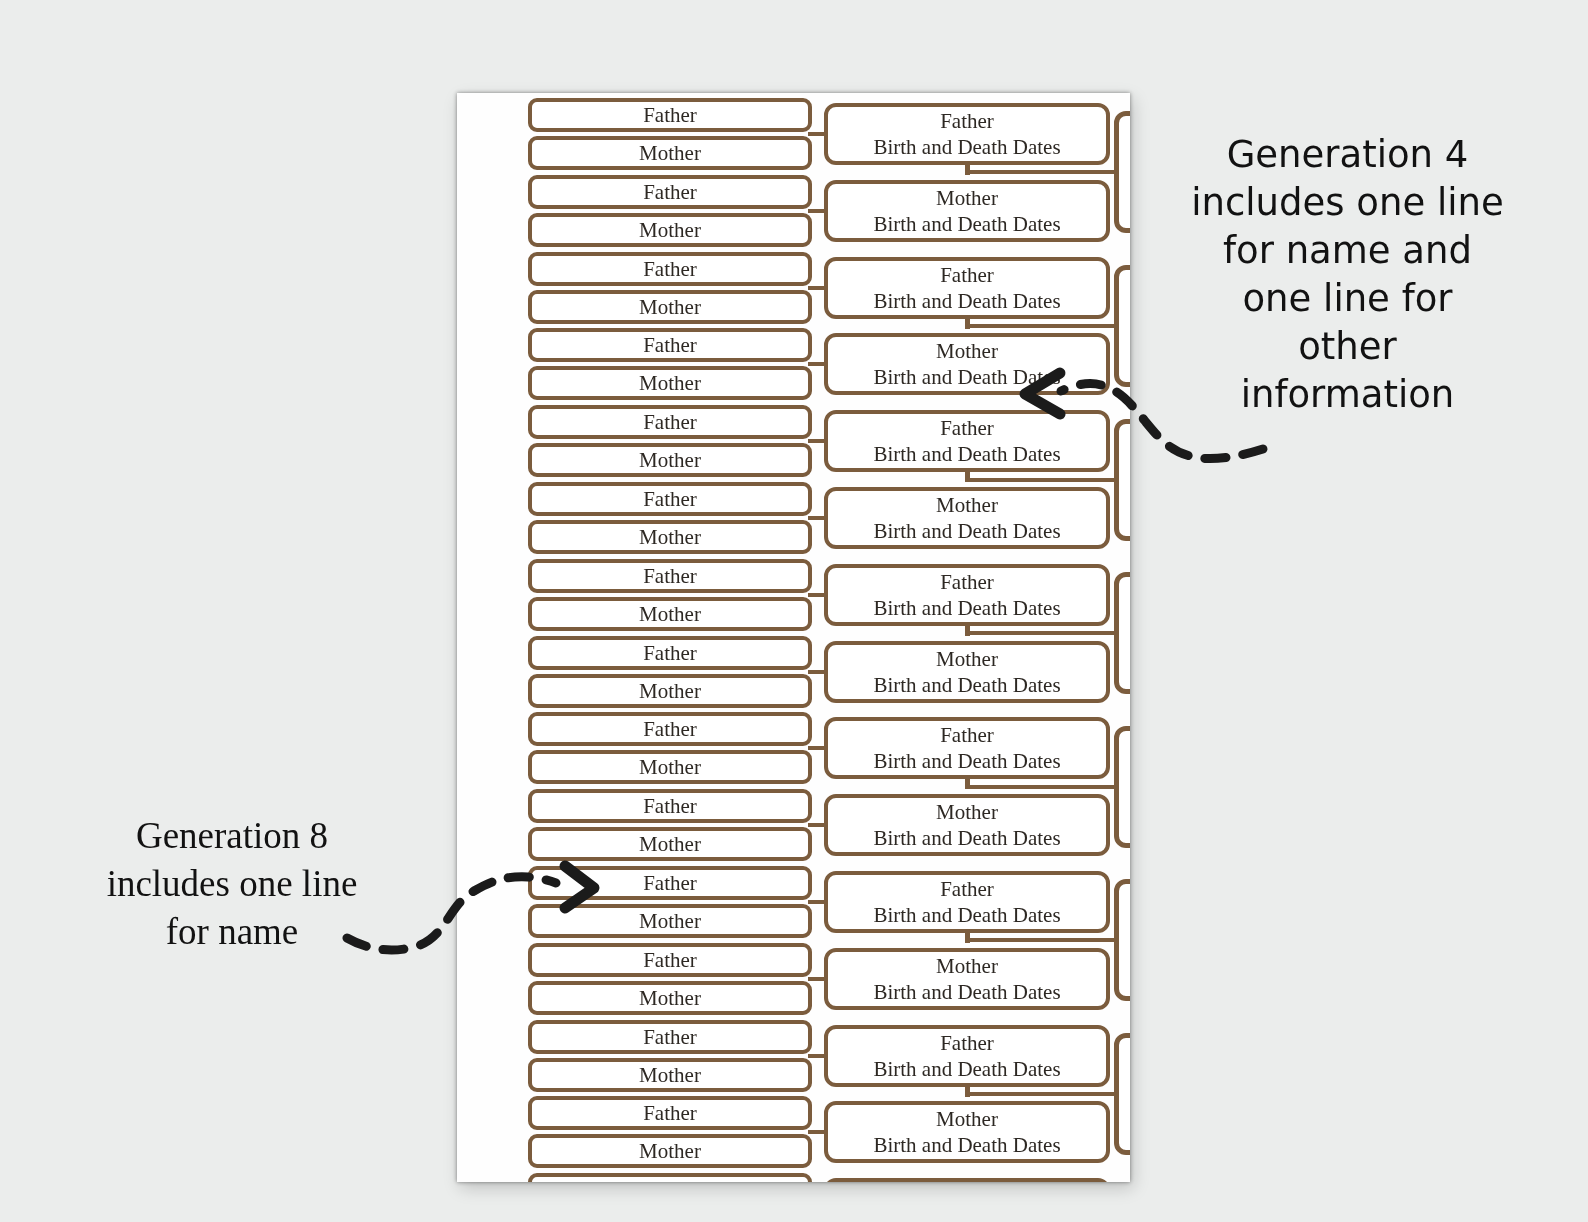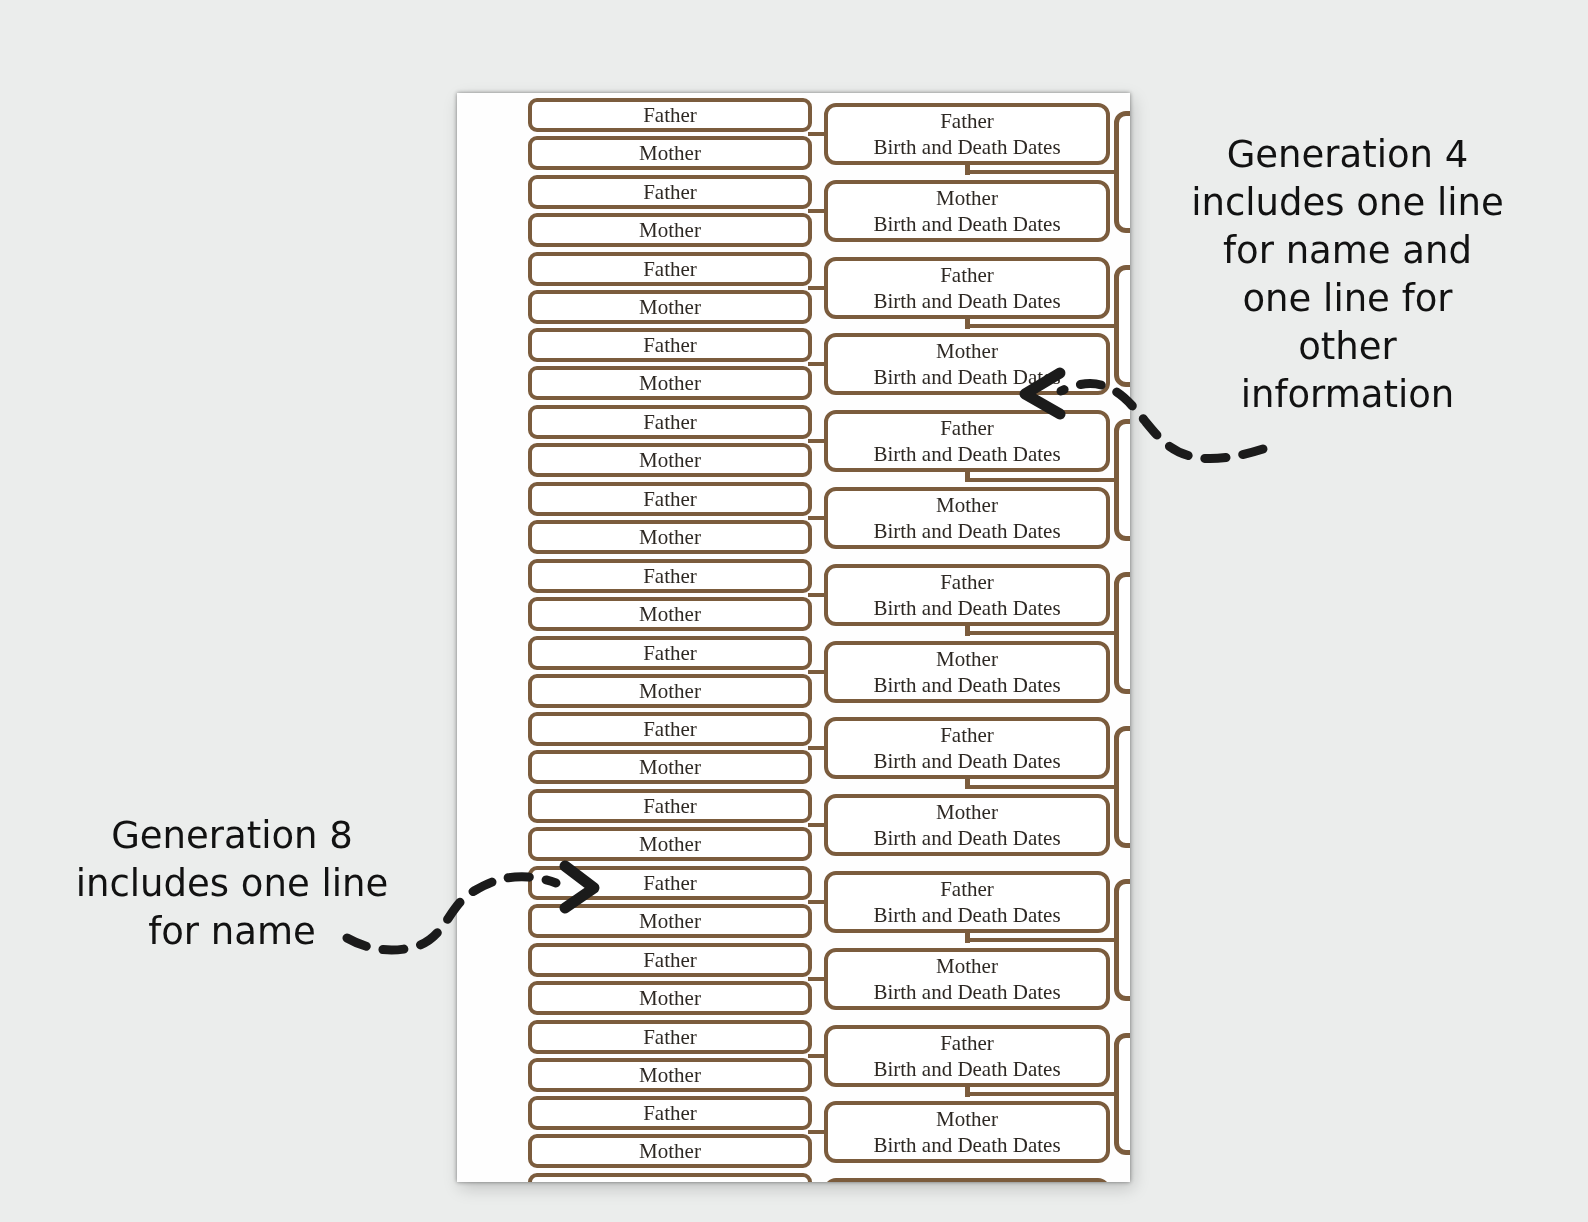--- a/index.html
+++ b/index.html
@@ -161,21 +161,21 @@
     <div class="gbox gen6" style="left: 657px; top: 940px; width: 60px; height: 122px;"></div>
   </div>
 
 <div class="note" style="left:1140px;top:131px;width:415px;">Generation 4
 includes one line
 for name and
 one line for
 other
 information</div>
 
-<div class="note" style="left:26px;top:812px;width:412px;">Generation 8
+<div class="note" style="left:26px;top:812px;width:412px;font-family:Liberation Serif, serif;">Generation 8
 includes one line
 for name</div>
 
 <svg class="overlay" width="1588" height="1222" viewBox="0 0 1588 1222">
   <path d="M1263,449 C1238,457 1212,461 1194,457 C1170,452 1159,438 1145,421
            C1129,401 1121,393 1107,387 C1091,380 1074,385 1061,391" fill="none" stroke="#1b1b1b" stroke-width="9" stroke-linecap="round" stroke-dasharray="21 17"></path>
   <polyline points="1060,373 1025,394 1060,414" fill="none" stroke="#1b1b1b" stroke-width="11" stroke-linecap="round" stroke-linejoin="round"></polyline>
   <path d="M347,938 C368,950 392,953 414,947 C446,939 448,905 474,891
            C493,880 506,876 528,877 C539,878 548,880 556,883" fill="none" stroke="#1b1b1b" stroke-width="9" stroke-linecap="round" stroke-dasharray="21 17"></path>
   <polyline points="565,866 594,888 565,908" fill="none" stroke="#1b1b1b" stroke-width="11" stroke-linecap="round" stroke-linejoin="round"></polyline>

